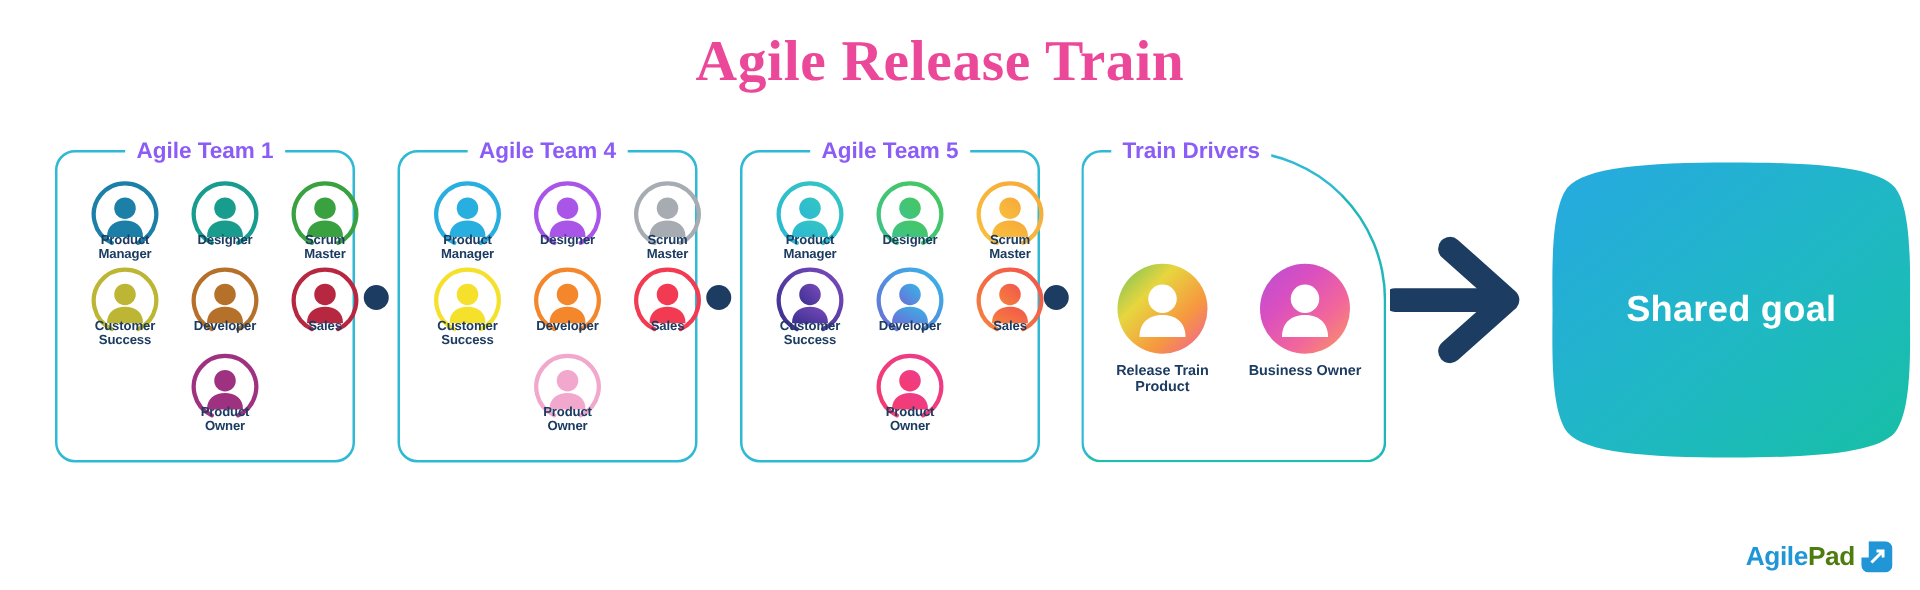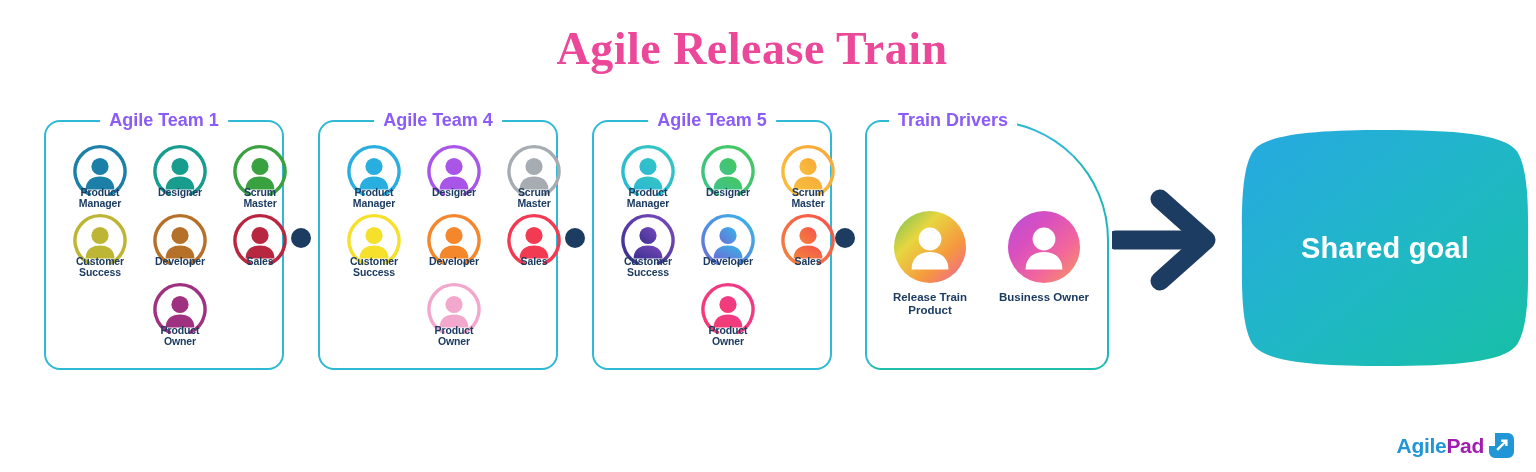--- a/index.html
+++ b/index.html
@@ -122,21 +122,21 @@
     pointer-events:none;
   }
 
   
   #logo{
     position:absolute;right:22px;bottom:14px;
     display:flex;align-items:center;gap:5px;
   }
   #logo-text{font-size:21px;font-weight:bold;letter-spacing:-.3px;}
   #logo-text .t1{color:#2196d6;}
-  #logo-text .t2{color:#a21caf;}
+  #logo-text .t2{color:#4d7c0f;}
   #logo-mark{width:25px;height:25px;}
 </style>
 </head>
 <body>
 
 <div class="stage">
 
   <div id="page-title">Agile Release Train</div>
 
   <div id="panels-host">

